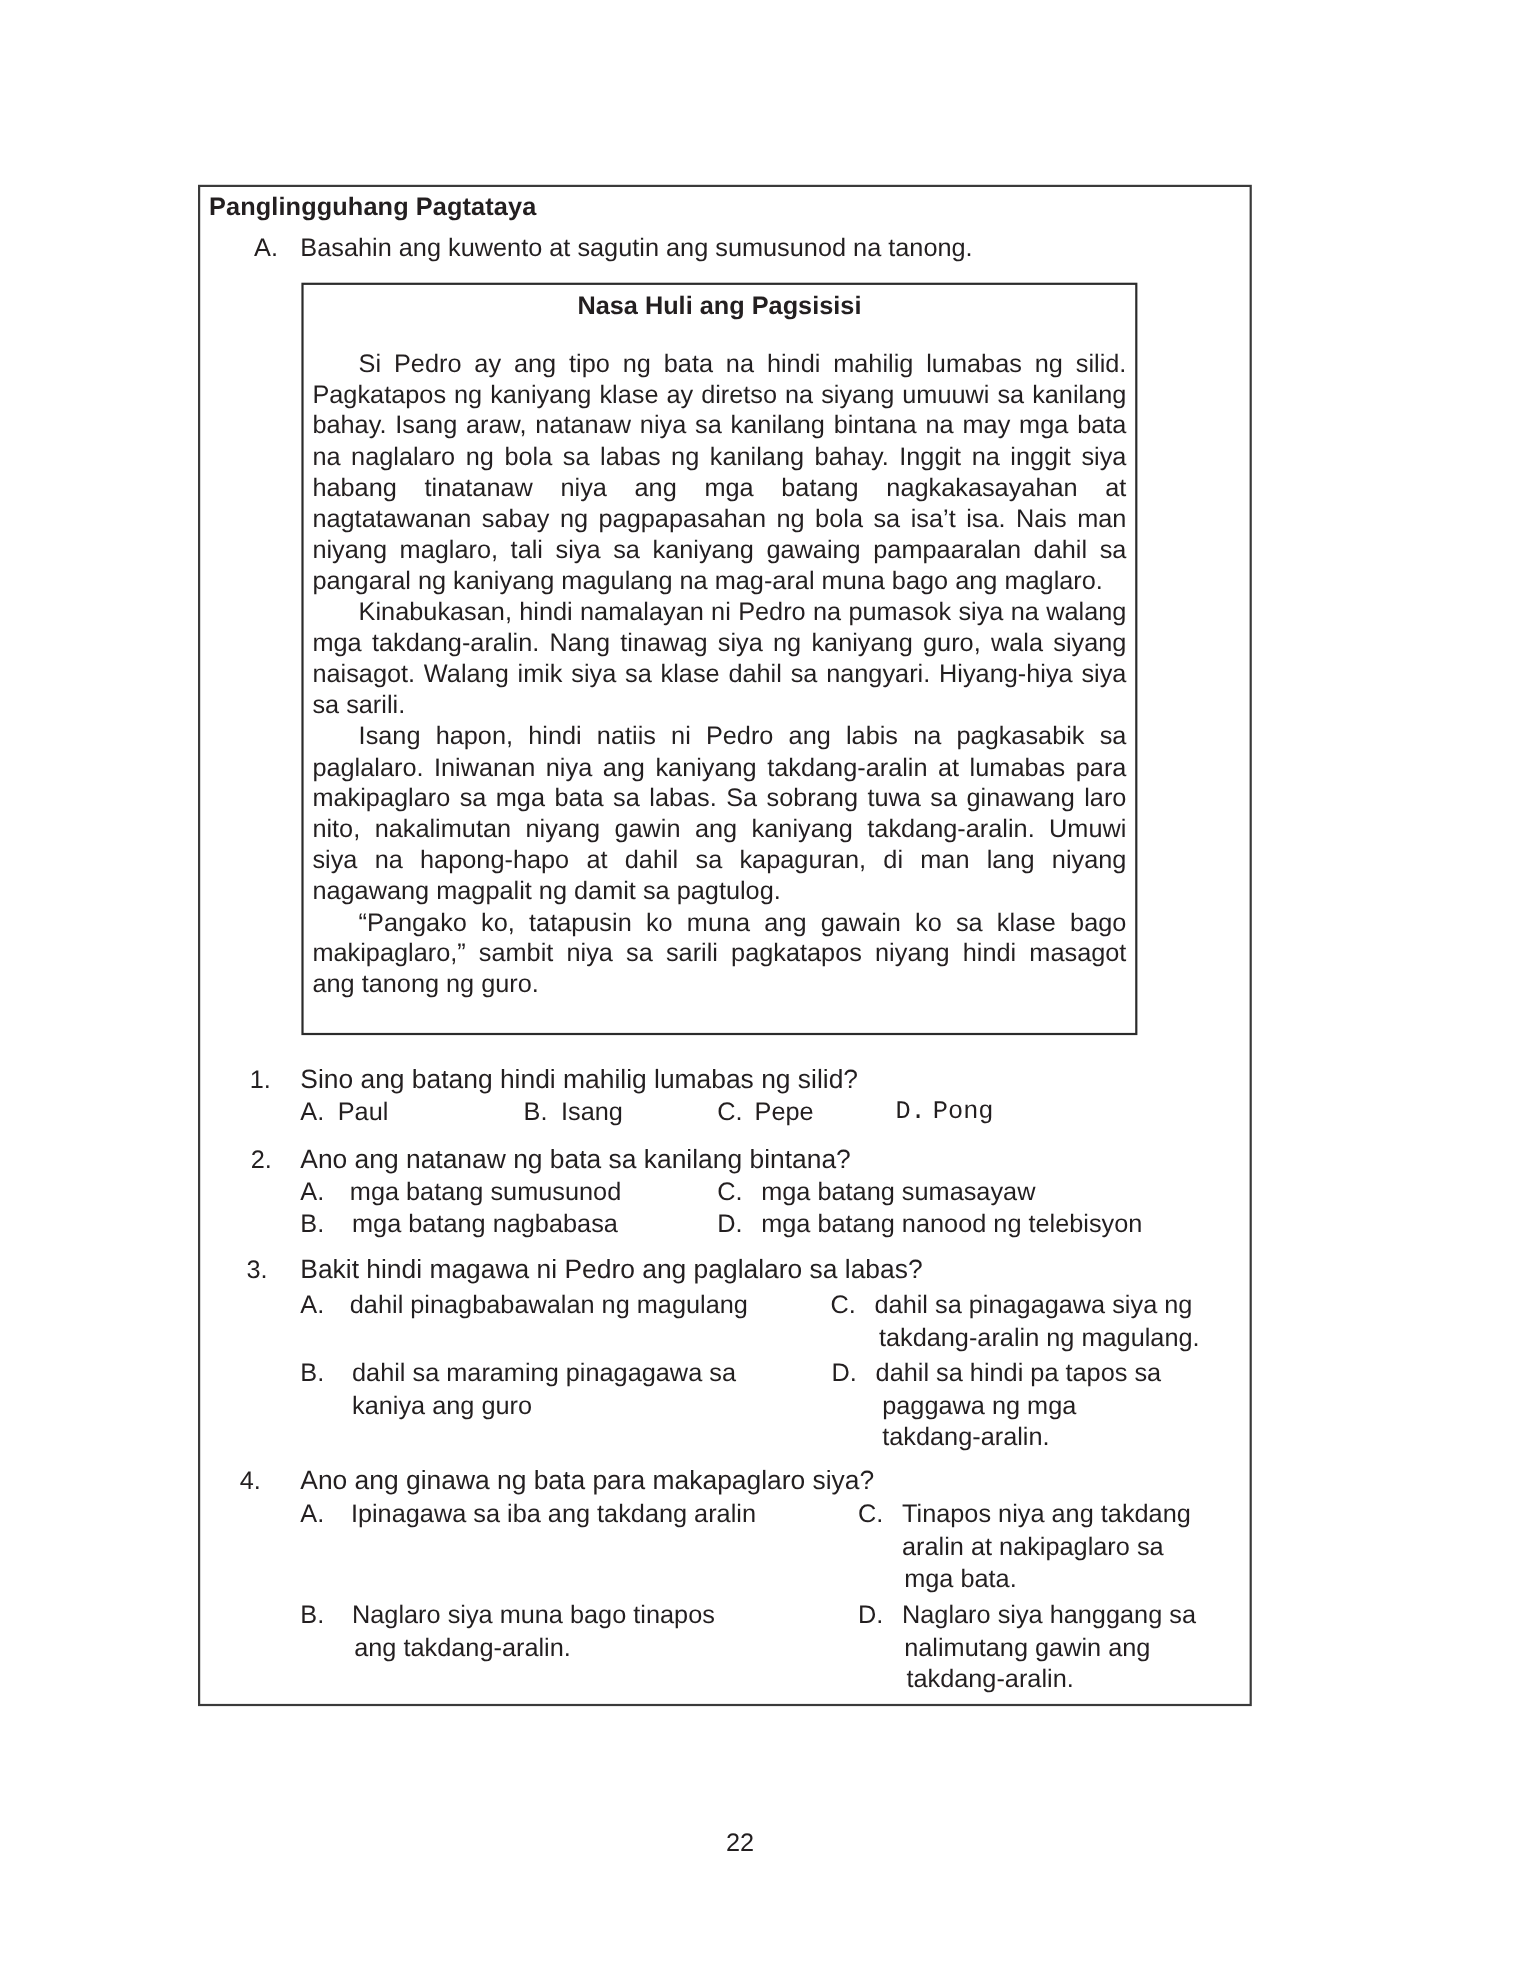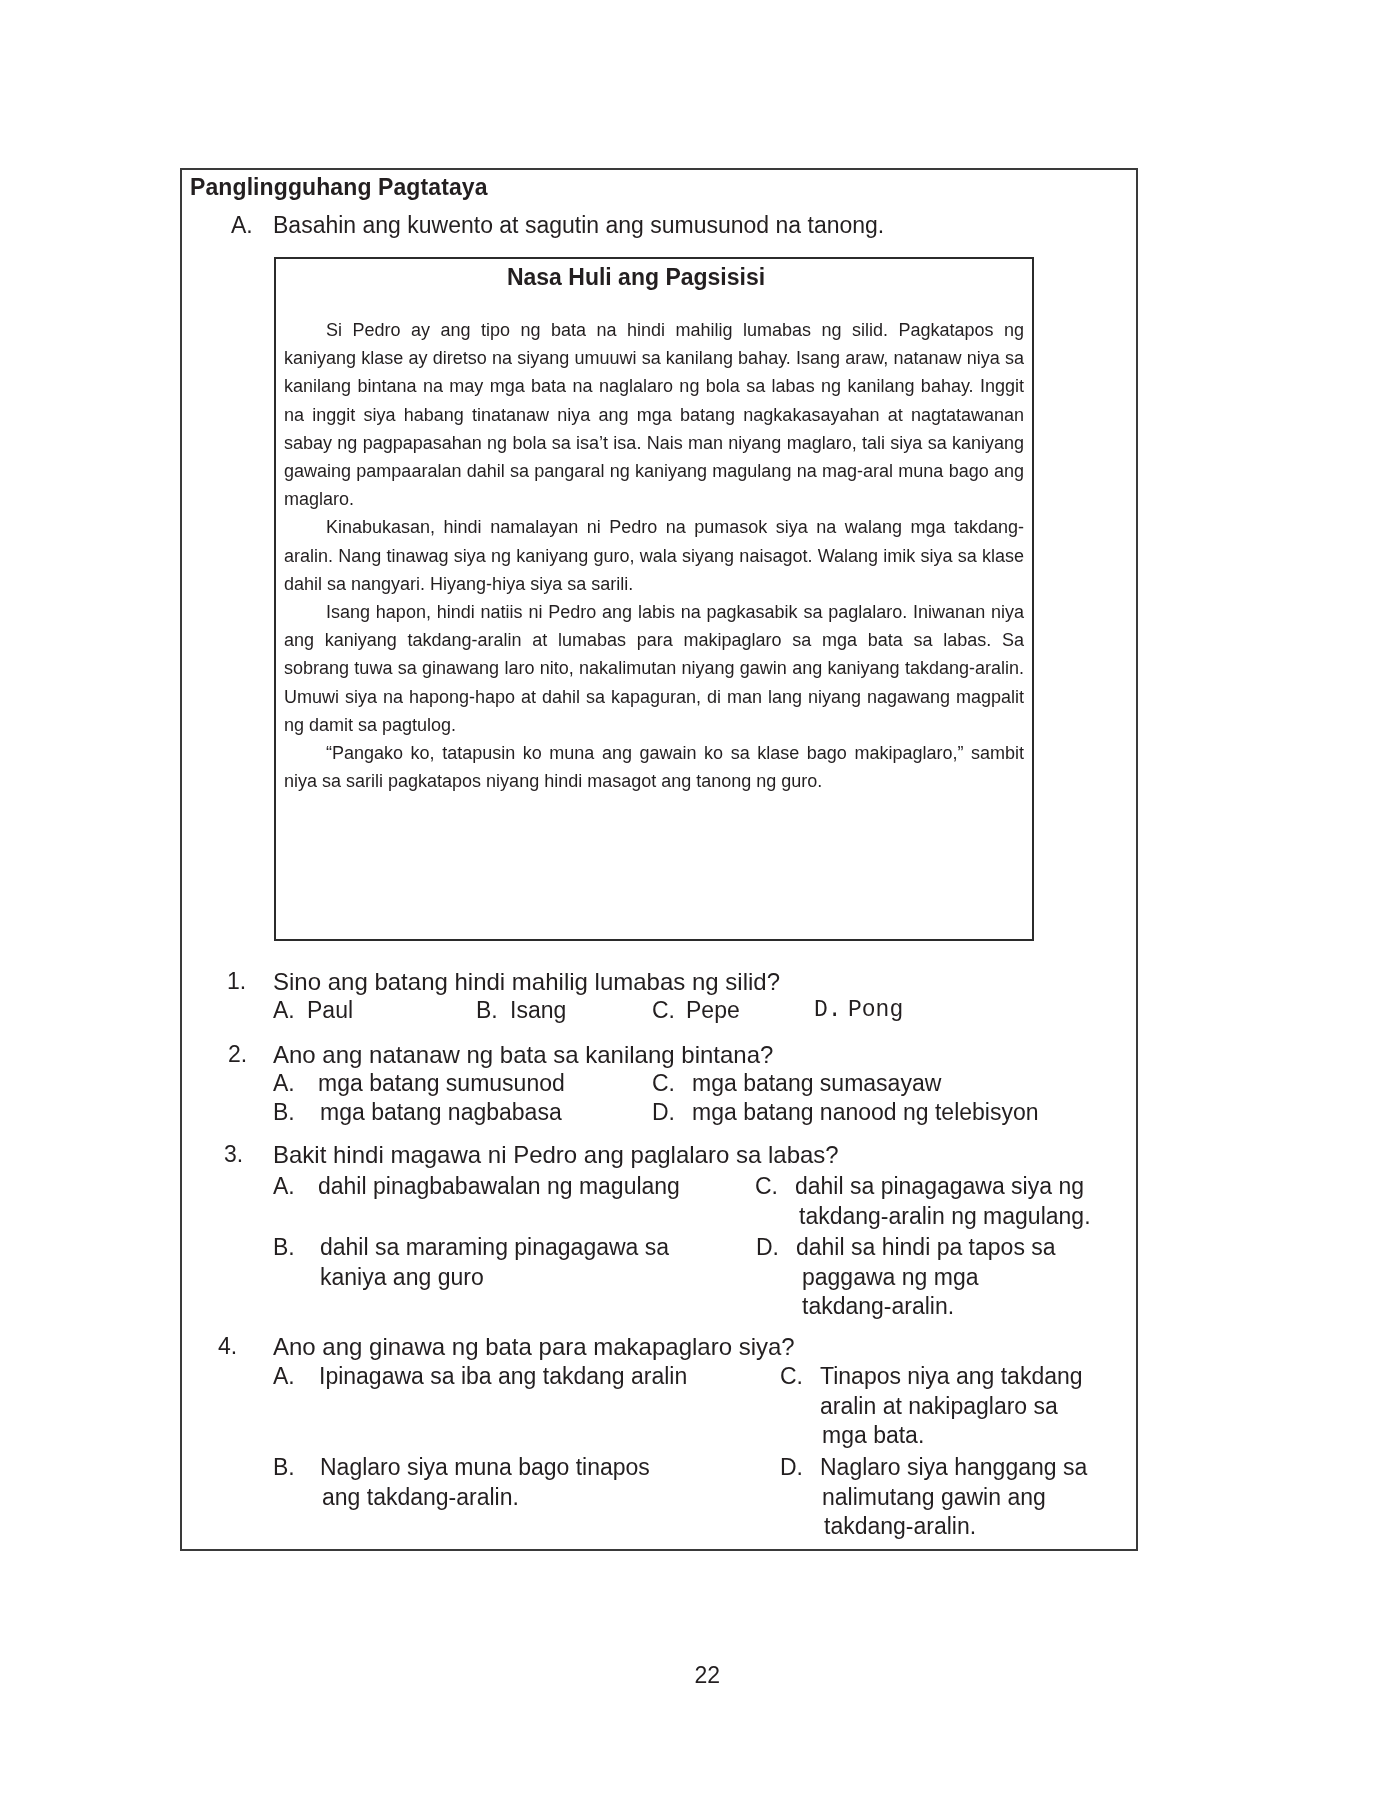--- a/index.html
+++ b/index.html
@@ -45,33 +45,33 @@
     position: absolute;
     left: 274px;
     top: 257px;
     width: 760px;
     height: 684px;
     border: 2px solid #2b2b2b;
     box-sizing: border-box;
   }
   .story-title {
     position: absolute;
-    left: 256px;
+    left: 274px;
     width: 760px;
     top: 264px;
     text-align: center;
     font-size: 23px;
     font-weight: bold;
   }
   .story-body {
     position: absolute;
     left: 284px;
     top: 316px;
     width: 740px;
-    font-size: 18px;
+    font-size: 23px;
     line-height: 28.2px;
   }
   .story-body p {
     margin: 0;
     text-align: justify;
     text-indent: 42px;
   }
 
   .q-num {
     position: absolute;
@@ -96,21 +96,21 @@
   .opt .ot {
     display: inline-block;
     vertical-align: top;
   }
 
   .page-number {
     position: absolute;
     left: 660px;
     width: 60px;
     top: 1662px;
-    text-align: right;
+    text-align: left;
     font-size: 23px;
   }
 </style>
 </head>
 <body>
 
 <div class="outer-box"></div>
 
 <div class="heading">Panglingguhang Pagtataya</div>
 

